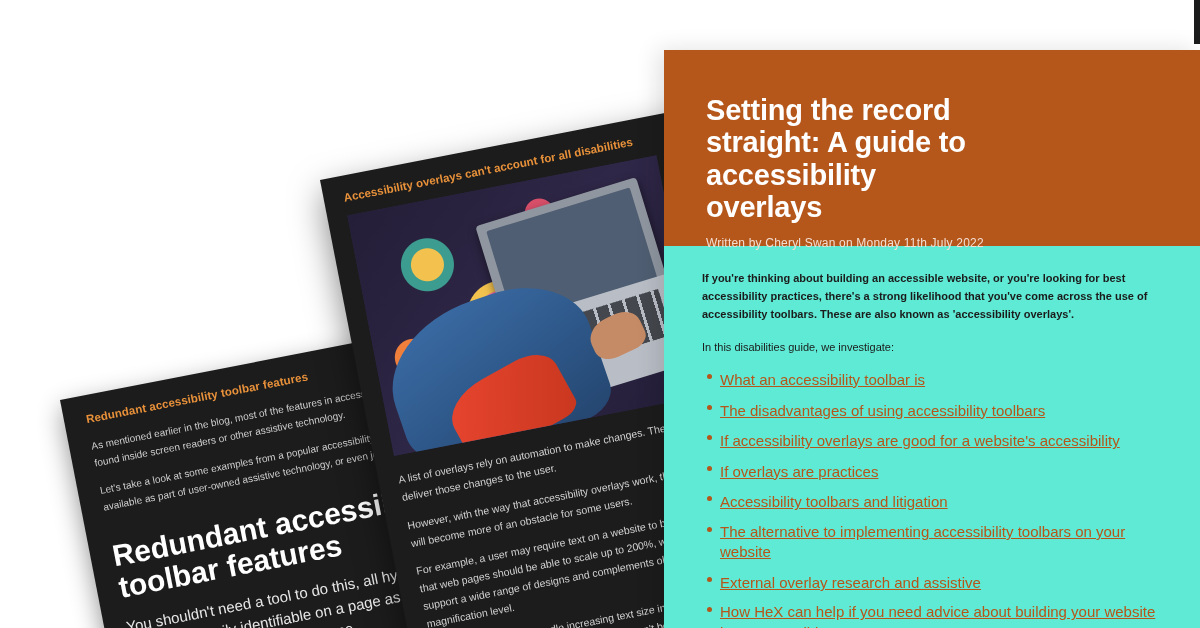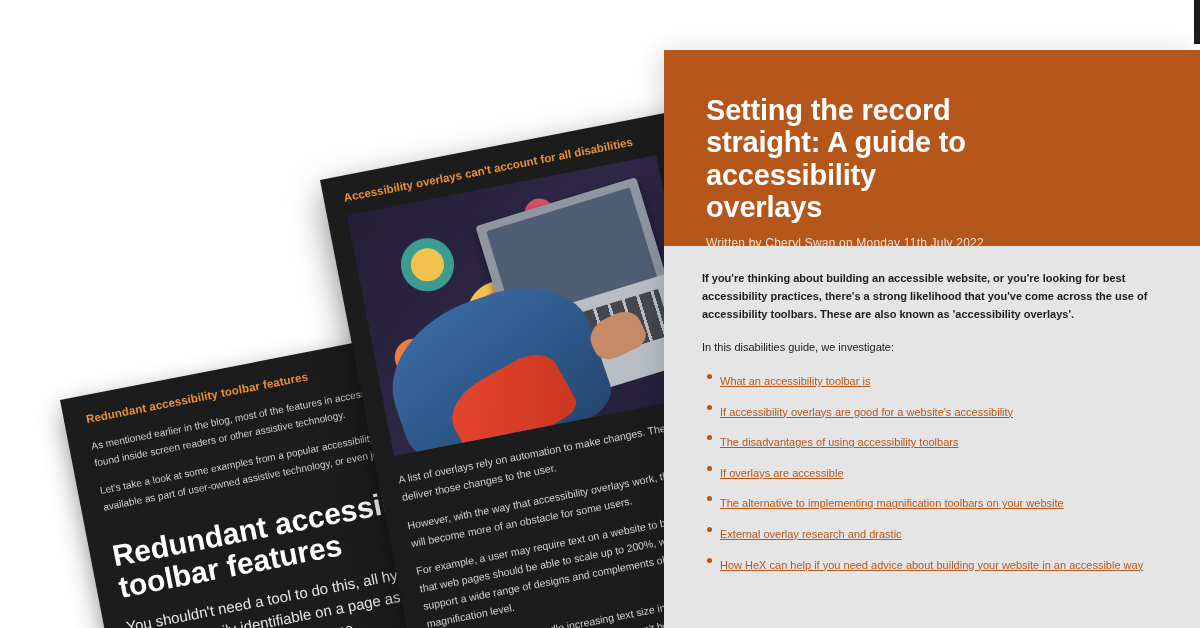--- a/index.html
+++ b/index.html
@@ -256,21 +256,21 @@
   }
   .card-front p.first { margin-top: 16px; }
 
   
   .panel {
     position: absolute;
     left: 664px;
     top: 50px;
     width: 536px;
     height: 578px;
-    background: #e5e5e5;
+    background: #5eead4;
     box-shadow: -6px 0 22px rgba(0,0,0,.12);
     overflow: hidden;
   }
   .panel-hero {
     background: #b5561a;
     padding: 44px 42px 22px 42px;
     box-sizing: border-box;
     height: 196px;
   }
   .panel-hero h1 {
@@ -320,21 +320,21 @@
     position: absolute;
     left: -13px;
     top: 5px;
     width: 5px;
     height: 5px;
     border-radius: 50%;
     background: #b5561a;
   }
   ul.toc a {
     color: #b5561a;
-    font-size: 11px;
+    font-size: 15px;
     display: inline-block;
   }
 
   
   .corner-sliver {
     position: absolute;
     right: 0;
     top: 0;
     width: 6px;
     height: 44px;
@@ -402,22 +402,23 @@
     <h1> Setting the record straight: A guide to accessibility overlays</h1>
     <div class="byline">Written by Cheryl Swan on Monday 11th July 2022</div>
   </div>
 
   <div class="panel-body">
     <p class="lede">If you're thinking about building an accessible website, or you're looking for best accessibility practices, there's a strong likelihood that you've come across the use of accessibility toolbars. These are also known as 'accessibility overlays'.</p>
     <p class="sub">In this disabilities guide, we investigate:</p>
 
     <ul class="toc">
       <li><a href="#">What an accessibility toolbar is</a></li>
+      <li><a href="#">The disadvantages of using accessibility toolbars</a></li>
       <li><a href="#">If accessibility overlays are good for a website's accessibility</a></li>
-      <li><a href="#">The disadvantages of using accessibility toolbars</a></li>
-      <li><a href="#">If overlays are accessible</a></li>
-      <li><a href="#">The alternative to implementing magnification toolbars on your website</a></li>
-      <li><a href="#">External overlay research and drastic</a></li>
+      <li><a href="#">If overlays are practices</a></li>
+      <li><a href="#">Accessibility toolbars and litigation</a></li>
+      <li><a href="#">The alternative to implementing accessibility toolbars on your website</a></li>
+      <li><a href="#">External overlay research and assistive</a></li>
       <li><a href="#">How HeX can help if you need advice about building your website in an accessible way</a></li>
     </ul>
 
   </div>
 </div>
 
 </body></html>

